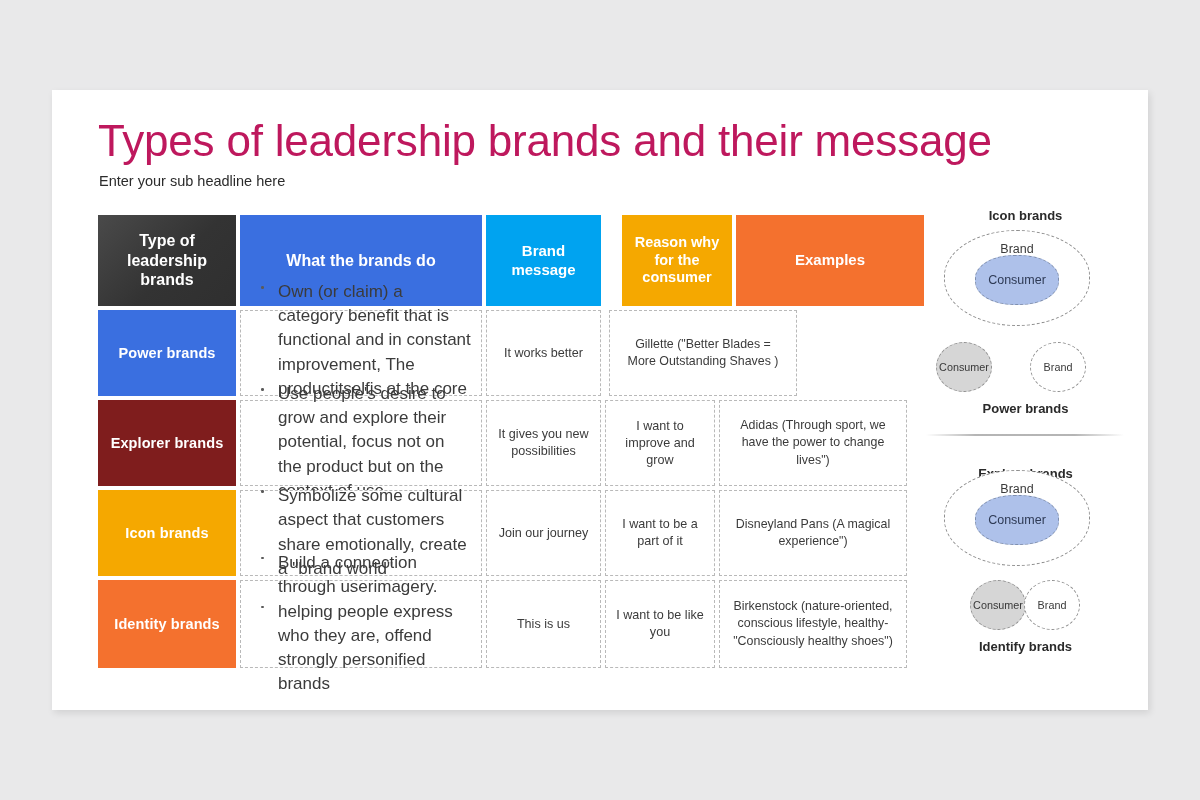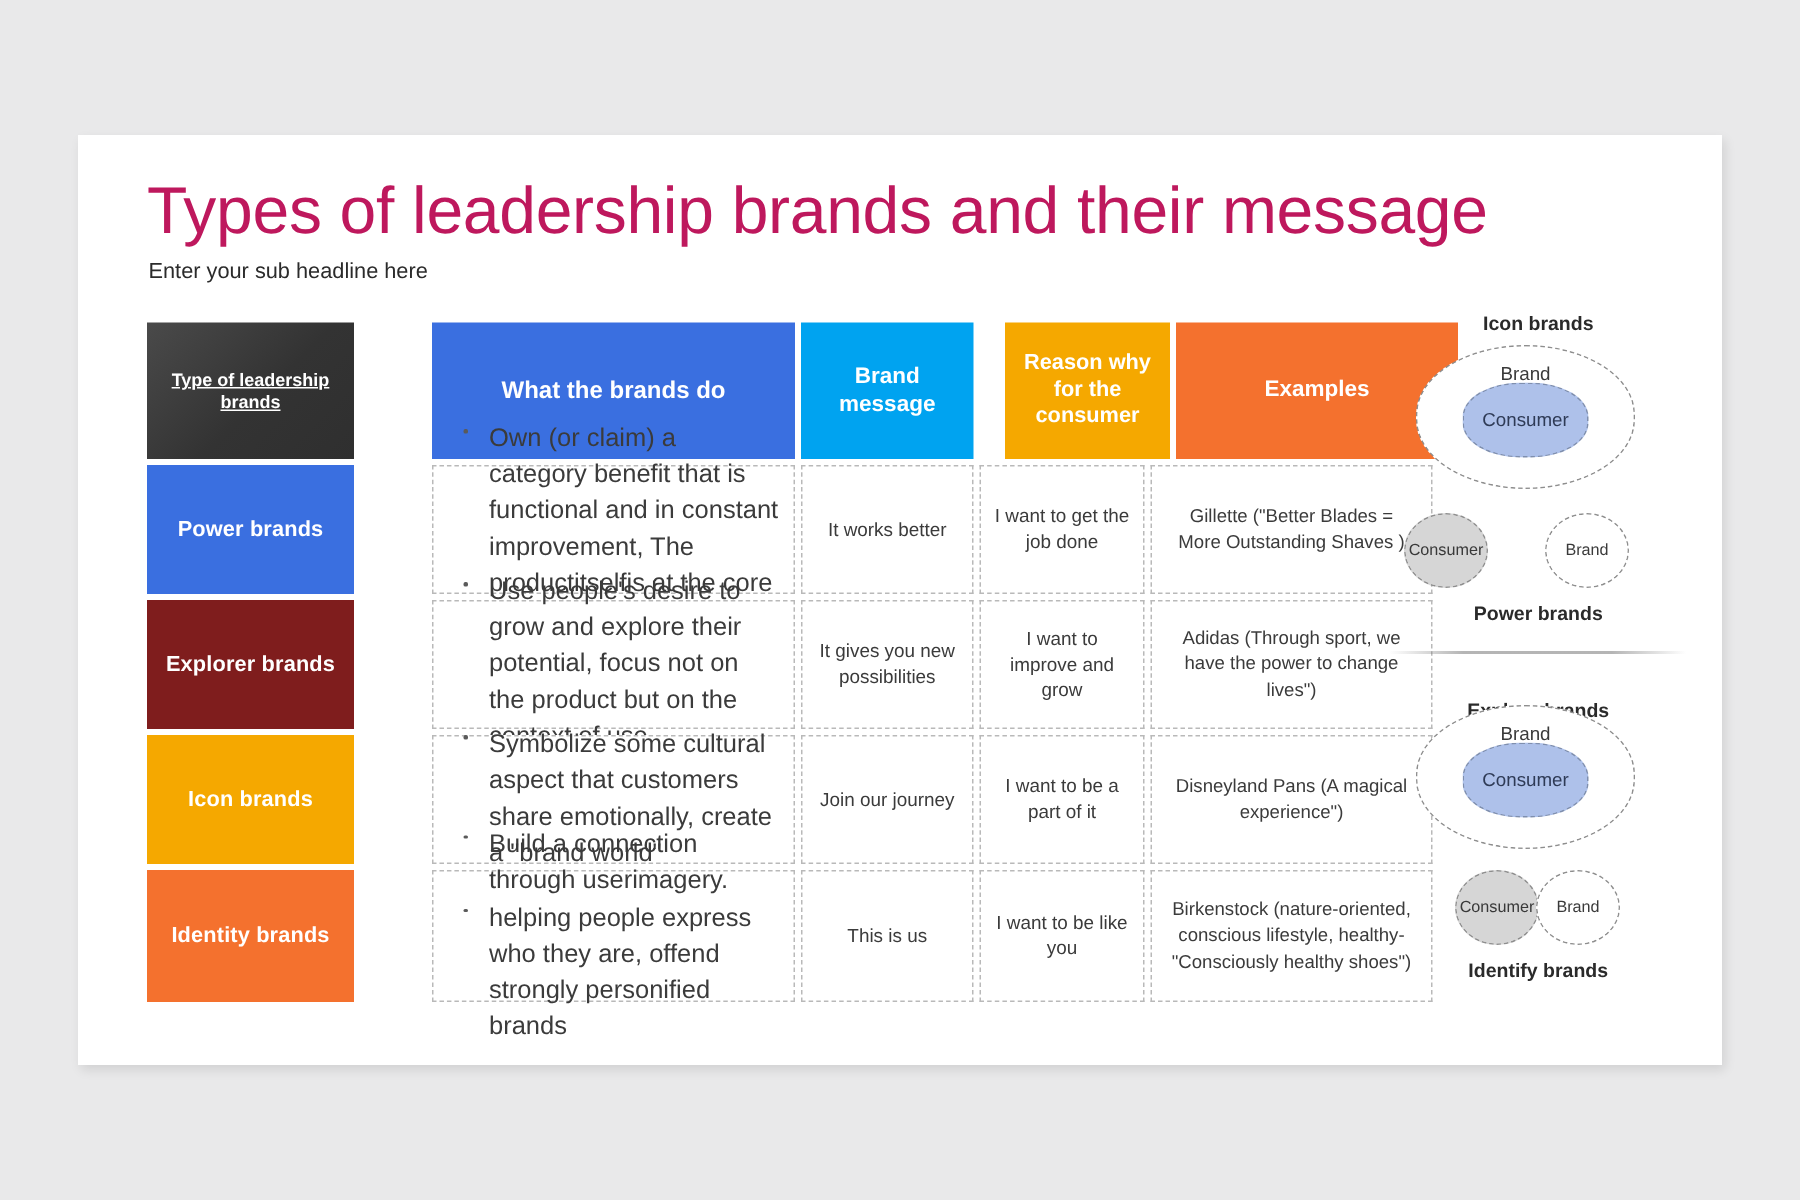--- a/index.html
+++ b/index.html
@@ -65,41 +65,40 @@
   .cell {
     position: relative;
     display: flex;
     align-items: center;
     justify-content: center;
     text-align: center;
   }
 
   
   .c0 { width: 138px; flex: 0 0 138px; }
-  .c1 { width: 242px; flex: 0 0 242px; margin-left: 48px; }
+  .c1 { width: 242px; flex: 0 0 242px; }
   .c2 { width: 115px; flex: 0 0 115px; }
   .c3 { width: 110px; flex: 0 0 110px; }
   .c4 { width: 188px; flex: 0 0 188px; }
 
   .gapx { flex: 0 0 4px; }
   .gapy { height: 4px; width: 100%; }
 
   
   .hdr-row .cell {
     height: 91px;
     color: #ffffff;
     font-weight: bold;
     font-size: 15px;
     line-height: 1.22;
     padding: 2px 6px;
   }
   .hdr-row .c0 {
     background: linear-gradient(135deg, #4a4a4a 0%, #333333 55%, #2f2f2f 100%);
-    font-size: 12px;
-    text-decoration: underline;
+    font-size: 16px;
   }
   .hdr-row .c1 { background: #3a6fe0; font-size: 16px; }
   .hdr-row .c2 { background: #00a3f0; }
   .hdr-row .c3 { background: #f5a800; font-size: 14.5px; margin-left: 17px; }
   .hdr-row .c4 { background: #f4712e; font-size: 15px; text-align: center; }
 
   
   .body-row .cell { height: 86px; }
   .body-row.tall .cell { height: 88px; }
 
@@ -269,21 +268,20 @@
       <div class="cell c0 label-cell lc-power">Power brands</div>
       <div class="gapx"></div>
       <div class="cell c1 txt-cell">
         <div class="bul">
           <div class="li">Own (or claim) a category benefit that is functional and in constant improvement, The productitselfis at the core of the strategy</div>
         </div>
       </div>
       <div class="gapx"></div>
       <div class="cell c2 txt-cell narrow">It works better</div>
       <div class="gapx"></div>
-      <div class="cell c3 txt-cell narrow">I want to get the job done</div>
       <div class="gapx"></div>
       <div class="cell c4 txt-cell example">Gillette ("Better Blades = More Outstanding Shaves )</div>
     </div>
     <div class="gapy"></div>
 
     <div class="row body-row">
       <div class="cell c0 label-cell lc-explorer">Explorer brands</div>
       <div class="gapx"></div>
       <div class="cell c1 txt-cell">
         <div class="bul">

